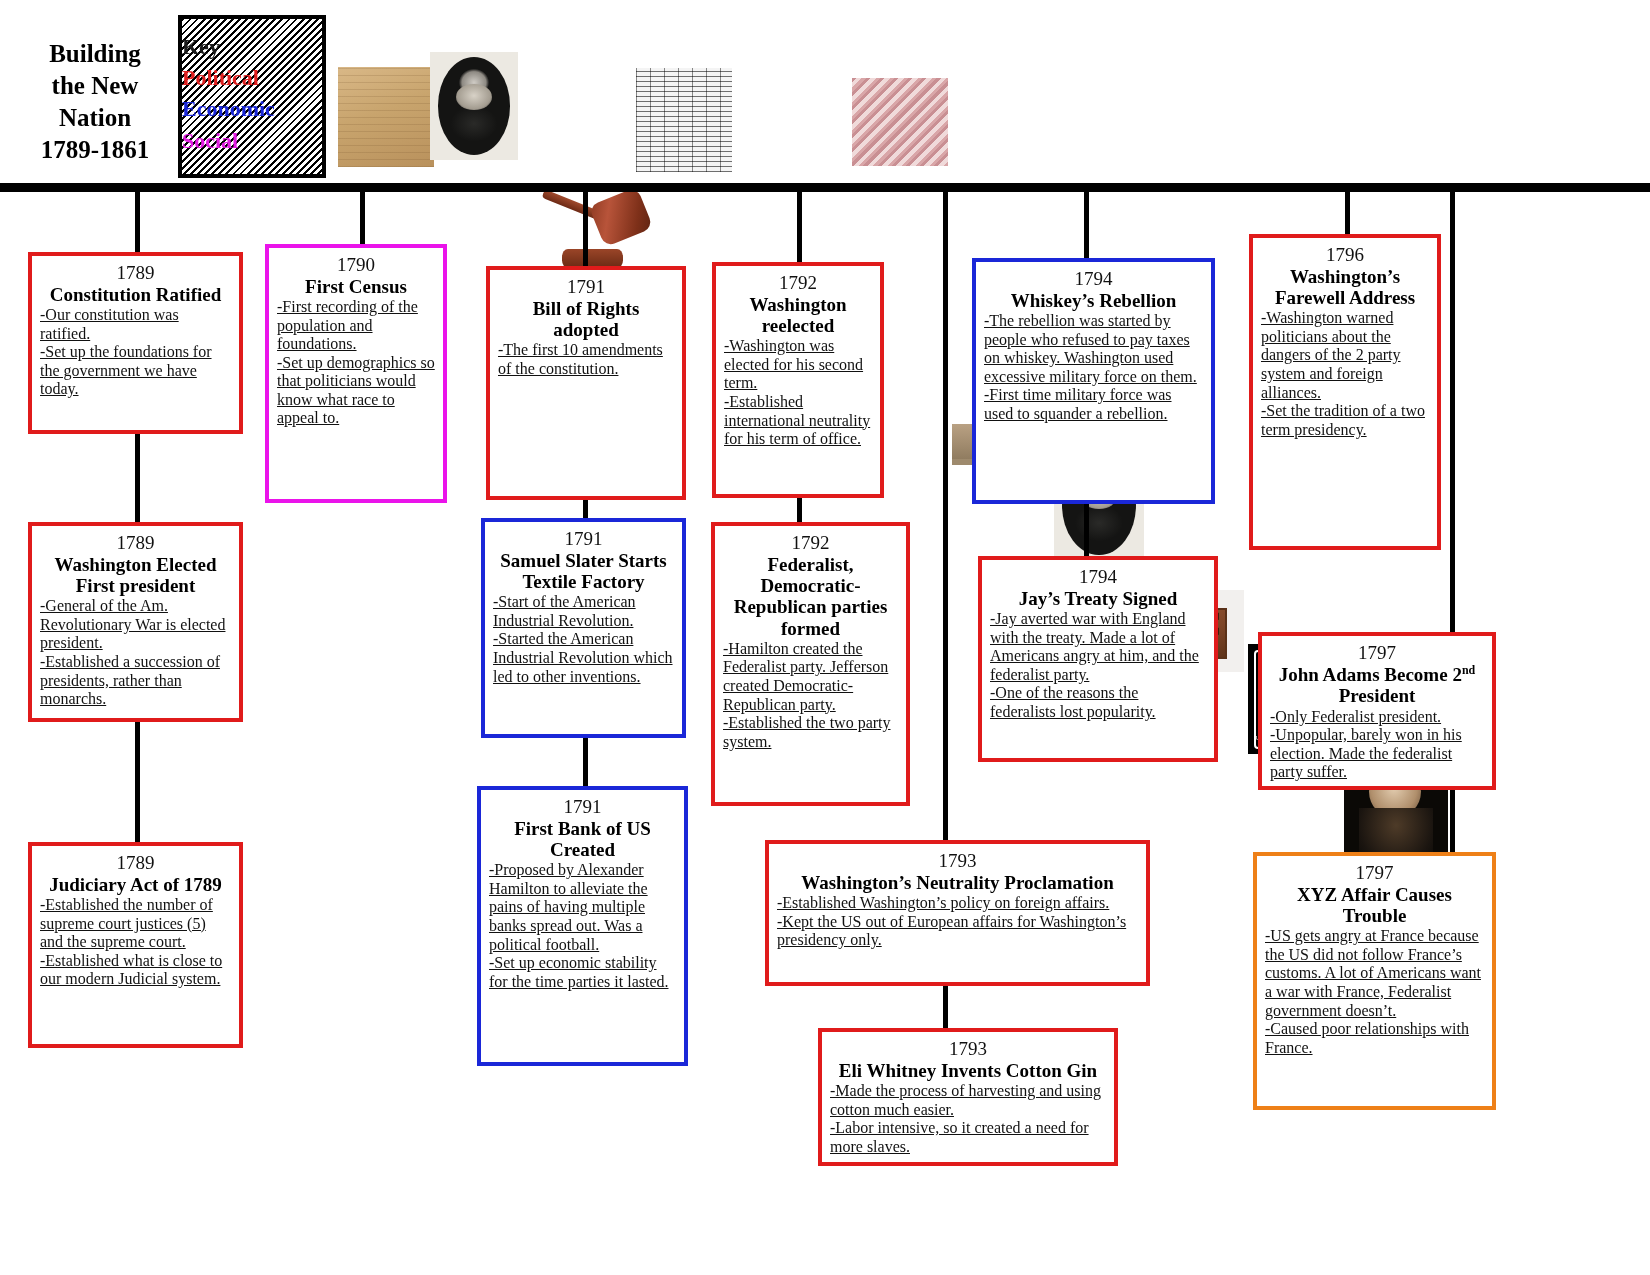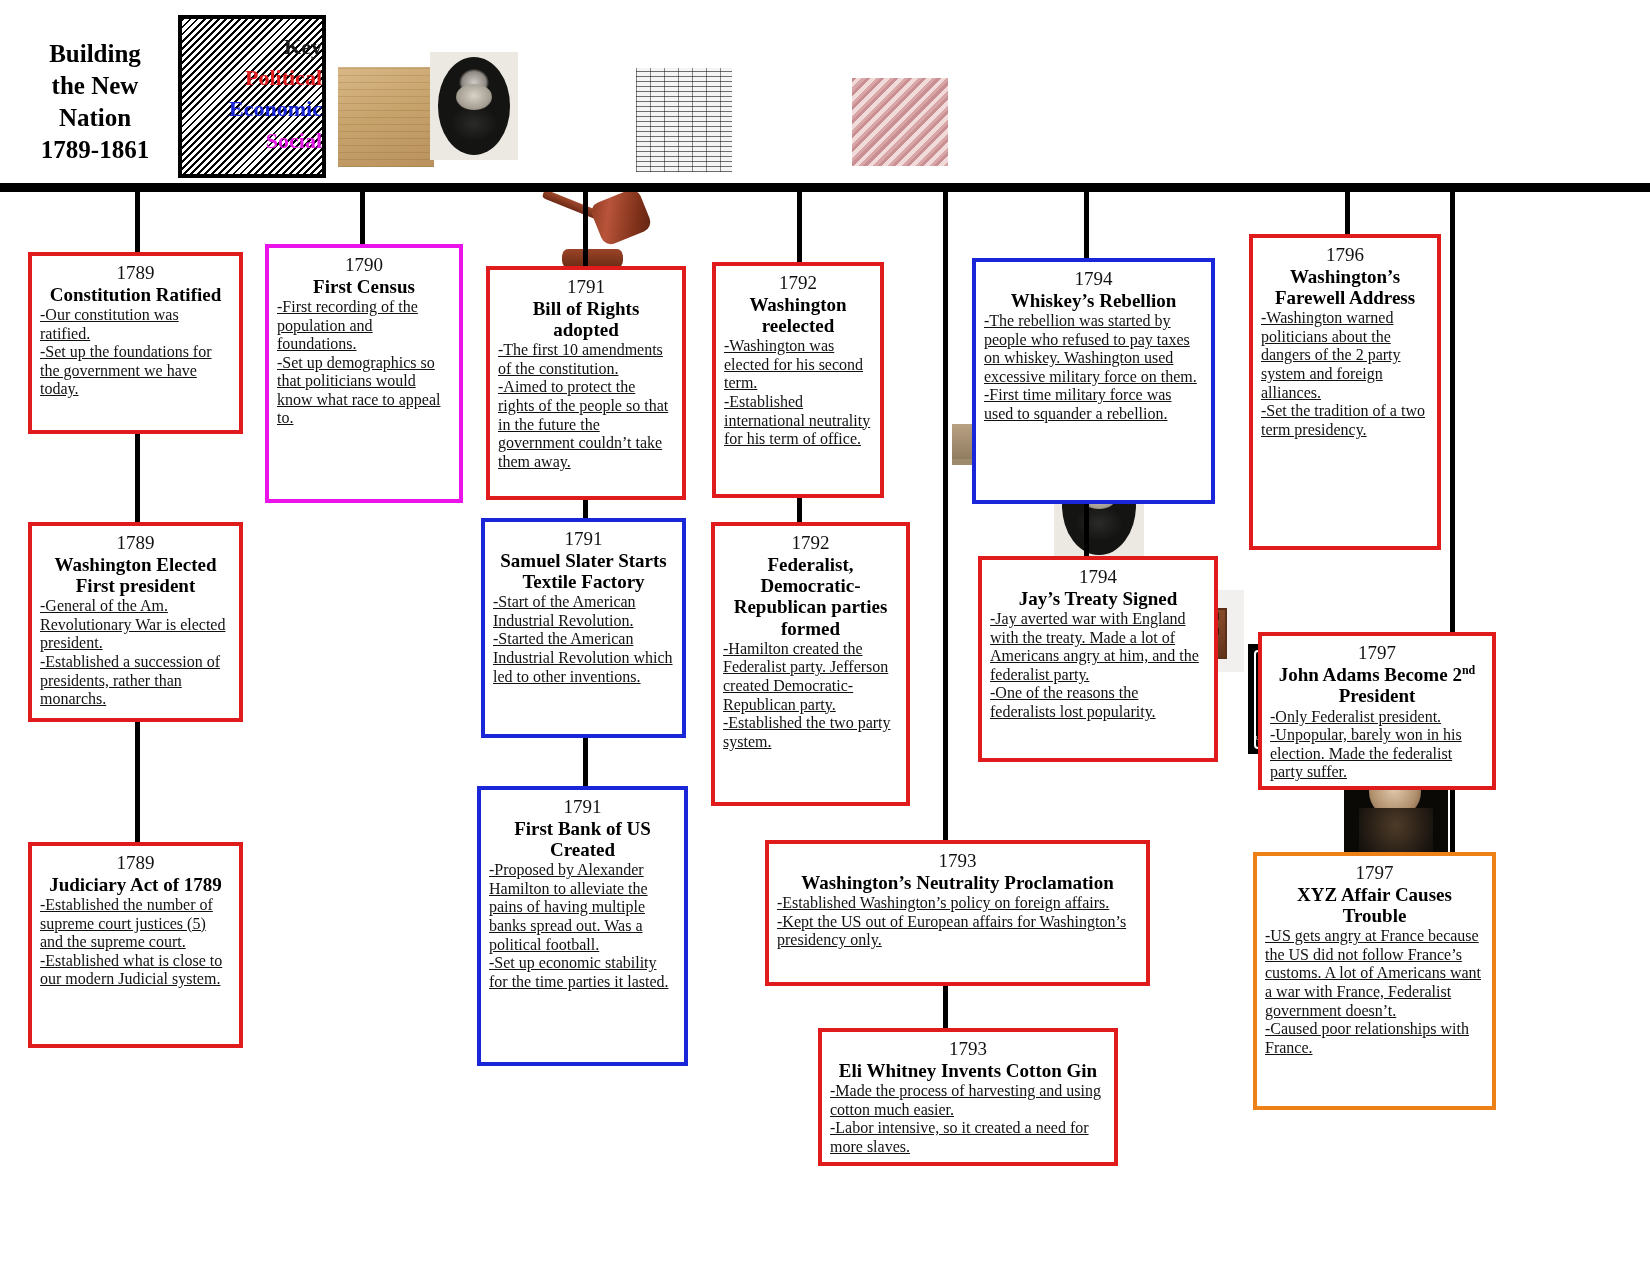--- a/index.html
+++ b/index.html
@@ -42,21 +42,21 @@
         135deg,
         #000 0px, #000 2px,
         #fff 2px, #fff 5px);
     background-color: #fff;
     overflow: hidden;
   }
   #key-list {
     position: absolute;
     left: 0; top: 12px;
     width: 100%;
-    text-align: right;
+    text-align: left;
     font-size: 22px;
     font-weight: bold;
     line-height: 1.42;
   }
   #key-list span { display: block; }
   .k-key  { color: #1b1b1b; }
   .k-pol  { color: #e02020; }
   .k-eco  { color: #1a27d8; }
   .k-soc  { color: #e21ce2; }
   .k-war  { color: #e8922a; margin-top: 42px; }
@@ -446,35 +446,34 @@
 
 <div class="event political" style="left:28px; top:842px; width:215px; height:206px;">
   <div class="ev-year">1789</div>
   <div class="ev-title">Judiciary Act of 1789</div>
   <div class="ev-body">
     <p>-Established the number of supreme court justices (5) and the supreme court.</p>
     <p>-Established what is close to our modern Judicial system.</p>
   </div>
 </div>
 
-<div class="event social" style="left:265px; top:244px; width:198px; height:259px;">
+<div class="event social" style="left:265px; top:244px; width:182px; height:259px;">
   <div class="ev-year">1790</div>
   <div class="ev-title">First Census</div>
   <div class="ev-body">
     <p>-First recording of the population and foundations.</p>
     <p>-Set up demographics so that politicians would know what race to appeal to.</p>
   </div>
 </div>
 
 <div class="event political" style="left:486px; top:266px; width:200px; height:234px;">
   <div class="ev-year">1791</div>
   <div class="ev-title">Bill of Rights adopted</div>
   <div class="ev-body">
     <p>-The first 10 amendments of the constitution.</p>
-    <p>-Aimed to protect the rights of the people so that in the future the government couldn’t take them away.</p>
   </div>
 </div>
 
 <div class="event economic" style="left:481px; top:518px; width:205px; height:220px;">
   <div class="ev-year">1791</div>
   <div class="ev-title">Samuel Slater Starts Textile Factory</div>
   <div class="ev-body">
     <p>-Start of the American Industrial Revolution.</p>
     <p>-Started the American Industrial Revolution which led to other inventions.</p>
   </div>

